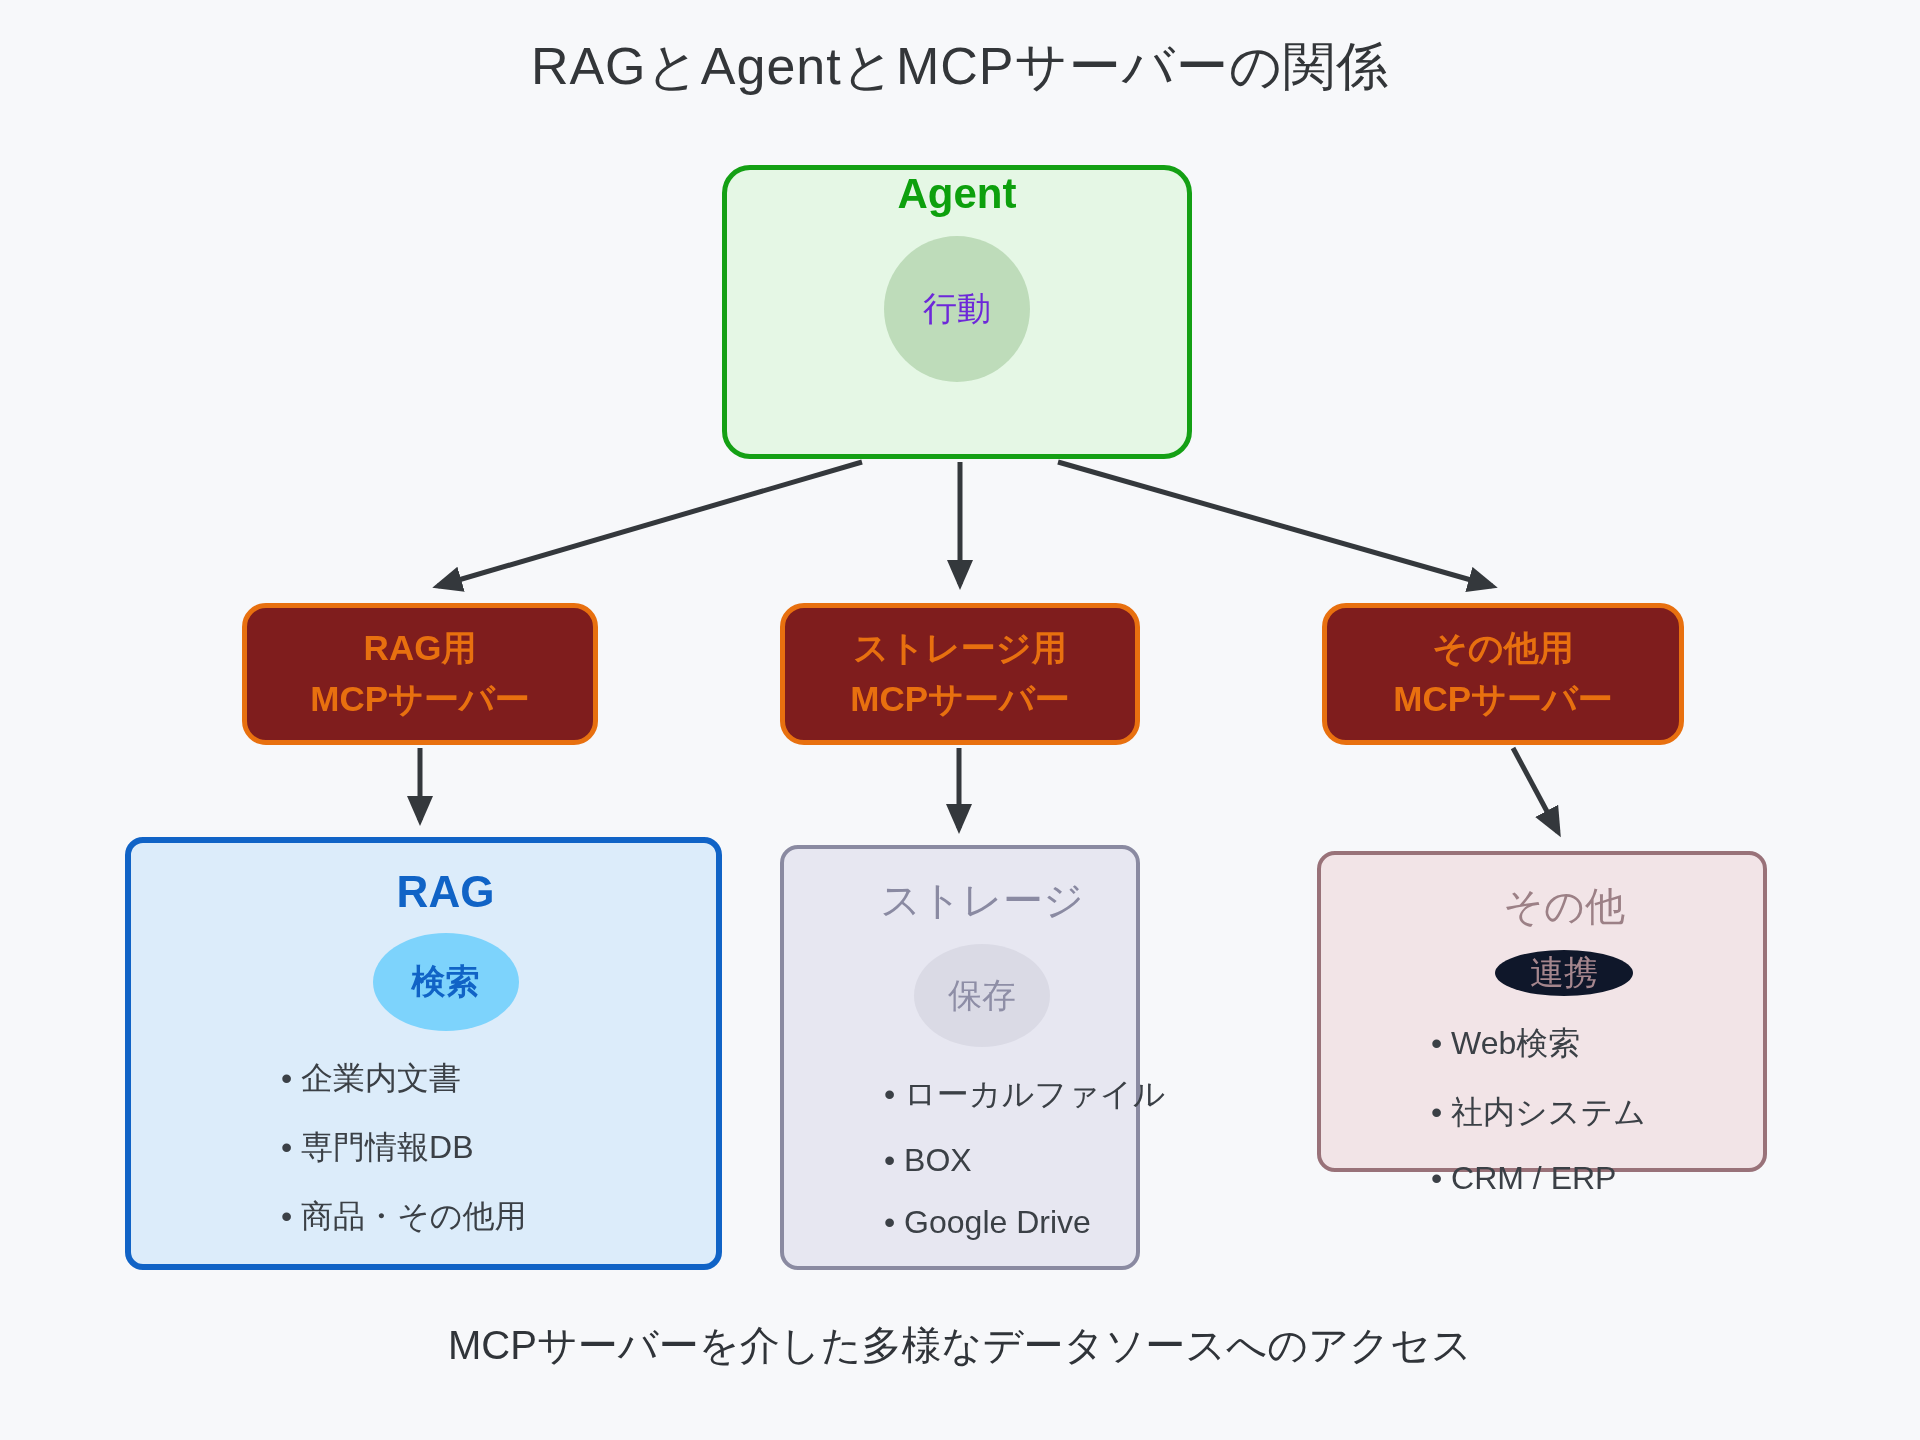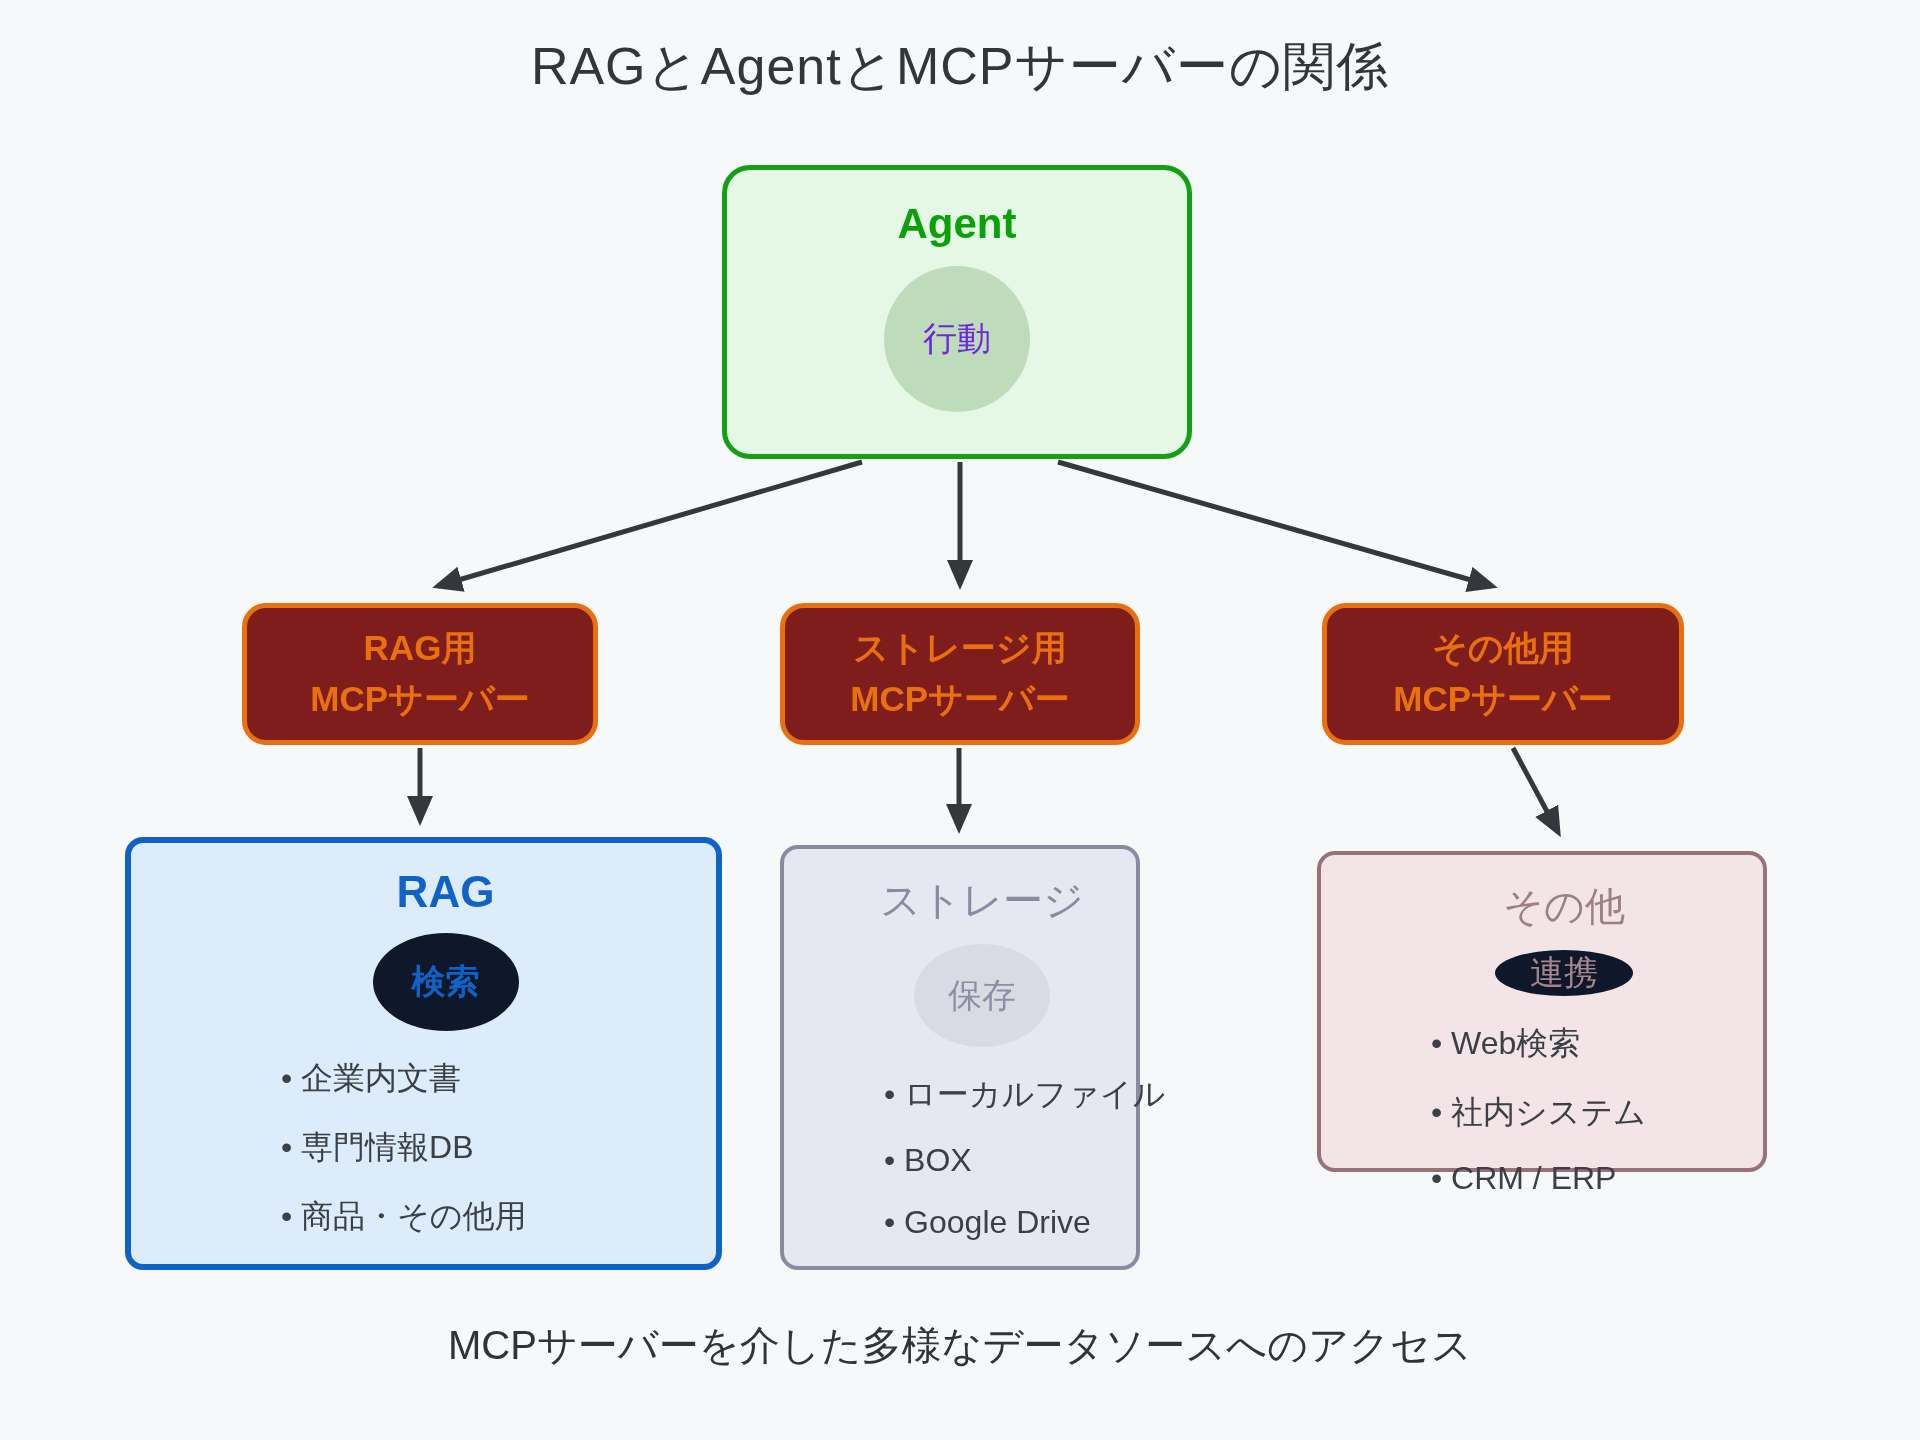--- a/index.html
+++ b/index.html
@@ -16,21 +16,21 @@
     text-align: center; font-size: 52px; font-weight: 500;
     color: #333639; letter-spacing: 1px;
   }
 
   
   .agent-box {
     position: absolute; left: 722px; top: 165px; width: 470px; height: 294px;
     background: #e5f7e5; border: 5px solid #14a014; border-radius: 28px;
     box-sizing: border-box; display: flex; flex-direction: column; align-items: center;
   }
-  .agent-label { margin-top: 30px; font-size: 42px; font-weight: bold; color: #0da00d; text-align: center; }
+  .agent-label { font-size: 42px; font-weight: bold; color: #0da00d; text-align: center; }
   .agent-circle {
     width: 146px; height: 146px; border-radius: 50%;
     background: #bedcba; margin-top: 18px;
     display: flex; align-items: center; justify-content: center;
     font-size: 34px; color: #6d28d9;
   }
 
   
   .server-box {
     position: absolute; top: 603px; height: 142px;
@@ -63,21 +63,21 @@
   }
   .source-title { margin-top: 24px; font-size: 42px; }
   .source-rag .source-title     { color: #1063c6; font-weight: bold; font-size: 44px; }
   .source-storage .source-title { color: #8a8aa2; font-weight: 500; font-size: 40px; }
   .source-other .source-title   { color: #9c8086; font-weight: 500; font-size: 40px; }
 
   .source-circle {
     border-radius: 50%; margin-top: 16px;
     display: flex; align-items: center; justify-content: center; font-size: 34px;
   }
-  .source-rag .source-circle     { width: 146px; height: 146px; background: #0f172a; color: #1063c6; font-weight: bold; }
+  .source-rag .source-circle     { width: 146px; height: 146px; background: #7dd3fc; color: #1063c6; font-weight: bold; }
   .source-storage .source-circle { width: 136px; height: 136px; background: #dadae5; color: #8e8ea6; }
   .source-other .source-circle   { width: 138px; height: 138px; background: #0f172a; color: #a5868d; }
 
   .source-list {
     list-style: none; margin: 26px 0 0 0; padding: 0;
     align-self: stretch; font-size: 32px; color: #3b4046;
   }
   .source-list li { margin-bottom: 25px; white-space: nowrap; }
   .source-list li::before { content: "\2022\00a0"; color: #3b4046; }
   .source-rag .source-list     { padding-left: 106px; }

